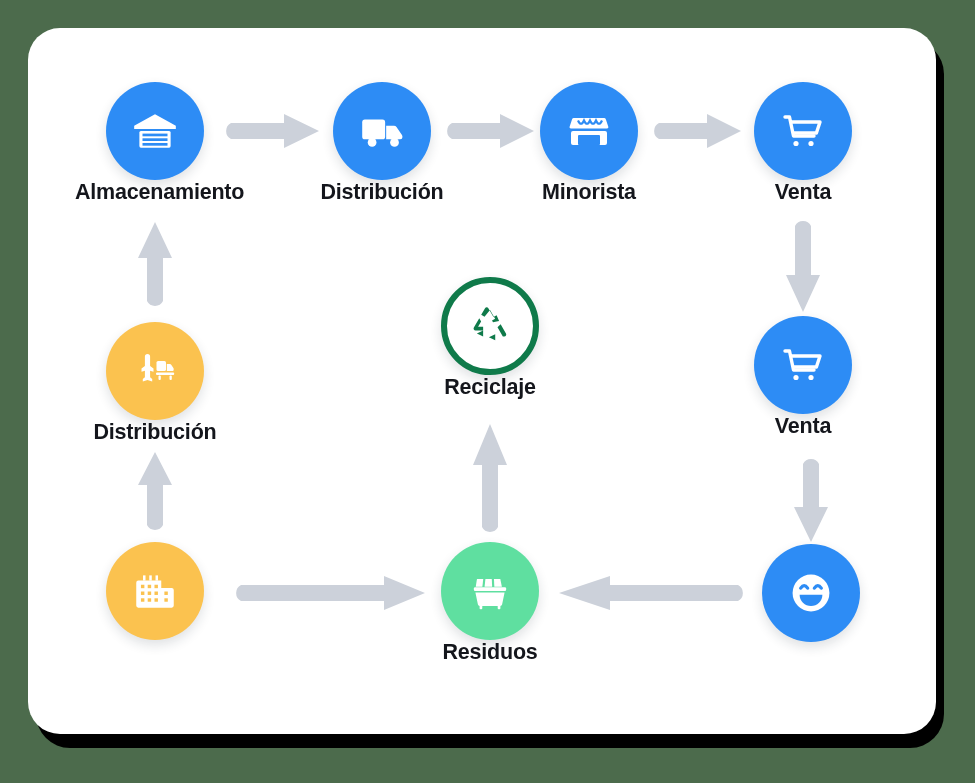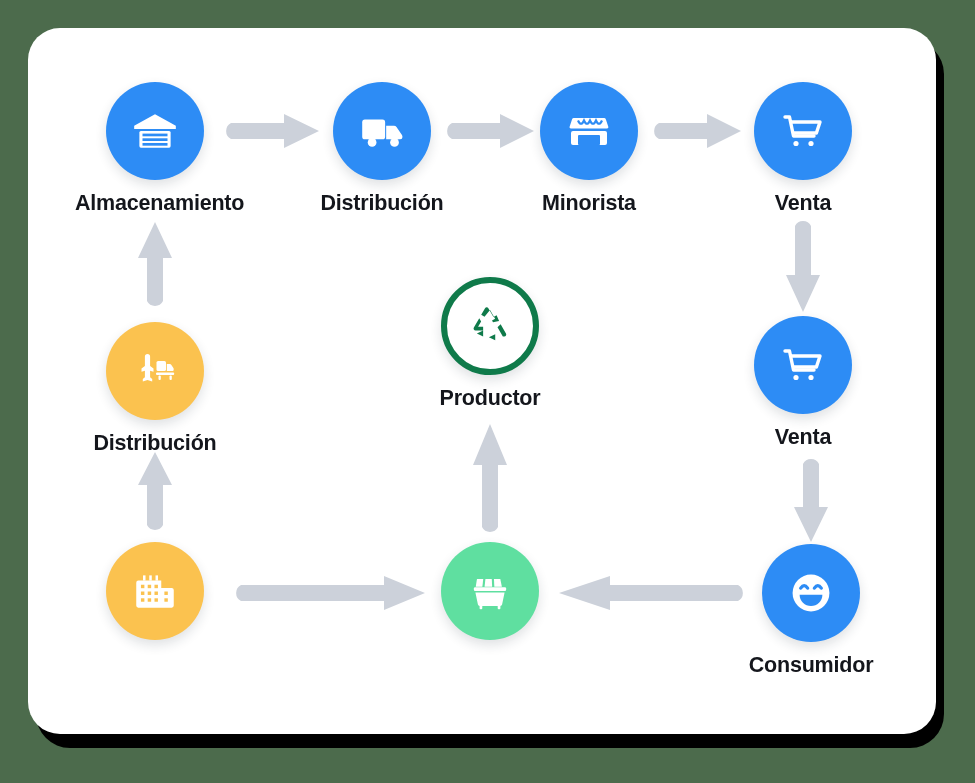--- a/index.html
+++ b/index.html
@@ -56,21 +56,20 @@
     box-shadow: 0 5px 12px rgba(30,40,60,0.14);
     box-sizing: border-box;
   }
   .bubble.blue   { background: #2d8cf5; }
   .bubble.amber  { background: #fbc24f; }
   .bubble.mint   { background: #5fdfa0; }
   .bubble.ring   { background: #ffffff; border: 6px solid #0f7a4a; }
   .bubble svg { display: block; }
 
   .node-label {
-    margin-top: 11px;
     font-size: 21.5px;
     font-weight: 700;
     color: #14161c;
     letter-spacing: -0.2px;
     line-height: 1.15;
     white-space: nowrap;
   }
 
   
   .arrow {
@@ -224,21 +223,21 @@
   <div class="node" style="left:490px; top:277px;">
     <div class="bubble ring">
       <span>
         <svg width="44" height="44" viewBox="0 0 48 48" fill="#0f7a4a">
           <path d="M24 6.5 l5.6 9.6 l-3.4 2 l1.1 1.9 l6.6 -1.5 l-2.7 -6.2 l-3.4 2 L22.2 4.6 a2.1 2.1 0 0 0 -3.6 0 l-4.2 7.2 l3.6 2.1 Z"></path>
           <path d="M12.3 15.6 l-5.9 10.1 a2.1 2.1 0 0 0 1.8 3.2 h8.3 v-4.2 h-5.5 l3.3 -5.7 Z M16.5 31 v4.4 l-6.8 -3.2 l6.8 -3.2 Z"></path>
           <path d="M35.6 22.2 l5.8 10 a2.1 2.1 0 0 1 -1.8 3.2 H29.7 v4.1 l-6.9 -3.3 l6.9 -3.3 v2.5 h8.3 l-5.8 -10 Z"></path>
         </svg>
       </span>
     </div>
-    <div class="node-label">Productor</div>
+    <div class="node-label">Reciclaje</div>
   </div>
 
   <div class="node" style="left:803px; top:316px;">
     <div class="bubble blue">
       <span>
         <svg width="48" height="48" viewBox="0 0 48 48" fill="none" stroke="#ffffff" stroke-width="3.4" stroke-linecap="round" stroke-linejoin="round">
           <path d="M6 10 h4.5 l4 19 h20.5"></path>
           <path d="M12.2 15 H41 l-3.6 11 H14.6"></path>
           <circle cx="17" cy="36.5" r="2.6" fill="#ffffff" stroke="none"></circle>
           <circle cx="32" cy="36.5" r="2.6" fill="#ffffff" stroke="none"></circle>
@@ -281,29 +280,29 @@
           <path d="M19.6 12.5 h6.1 l.35 7.3 h-7.25 Z"></path>
           <path d="M27.8 12.5 h6.1 l1.5 7.3 h-7.25 Z"></path>
           <rect x="8.5" y="20.5" width="31" height="3.4" rx="1.2"></rect>
 
           <path d="M10 25.5 h28 l-2.4 11.5 a1.8 1.8 0 0 1 -1.8 1.4 H14.2 a1.8 1.8 0 0 1 -1.8 -1.4 Z"></path>
           <rect x="14" y="37.5" width="2.6" height="4" rx="1"></rect>
           <rect x="31.4" y="37.5" width="2.6" height="4" rx="1"></rect>
         </svg>
       </span>
     </div>
+    <div class="node-label">Residuos</div>
   </div>
 
   <div class="node" style="left:811px; top:544px;">
     <div class="bubble blue">
       <span>
         <svg width="52" height="52" viewBox="0 0 48 48">
           <circle cx="24" cy="24" r="17" fill="#ffffff"></circle>
           <path d="M14.5 19.5 q3.2 -4.6 6.4 0" fill="none" stroke="#2d8cf5" stroke-width="3" stroke-linecap="round"></path>
           <path d="M27.1 19.5 q3.2 -4.6 6.4 0" fill="none" stroke="#2d8cf5" stroke-width="3" stroke-linecap="round"></path>
           <path d="M13.5 25.5 h21 a10.5 10.5 0 0 1 -21 0 Z" fill="#2d8cf5"></path>
         </svg>
       </span>
     </div>
-    <div class="node-label">Consumidor</div>
   </div>
 
 </div>
 
 </body></html>

